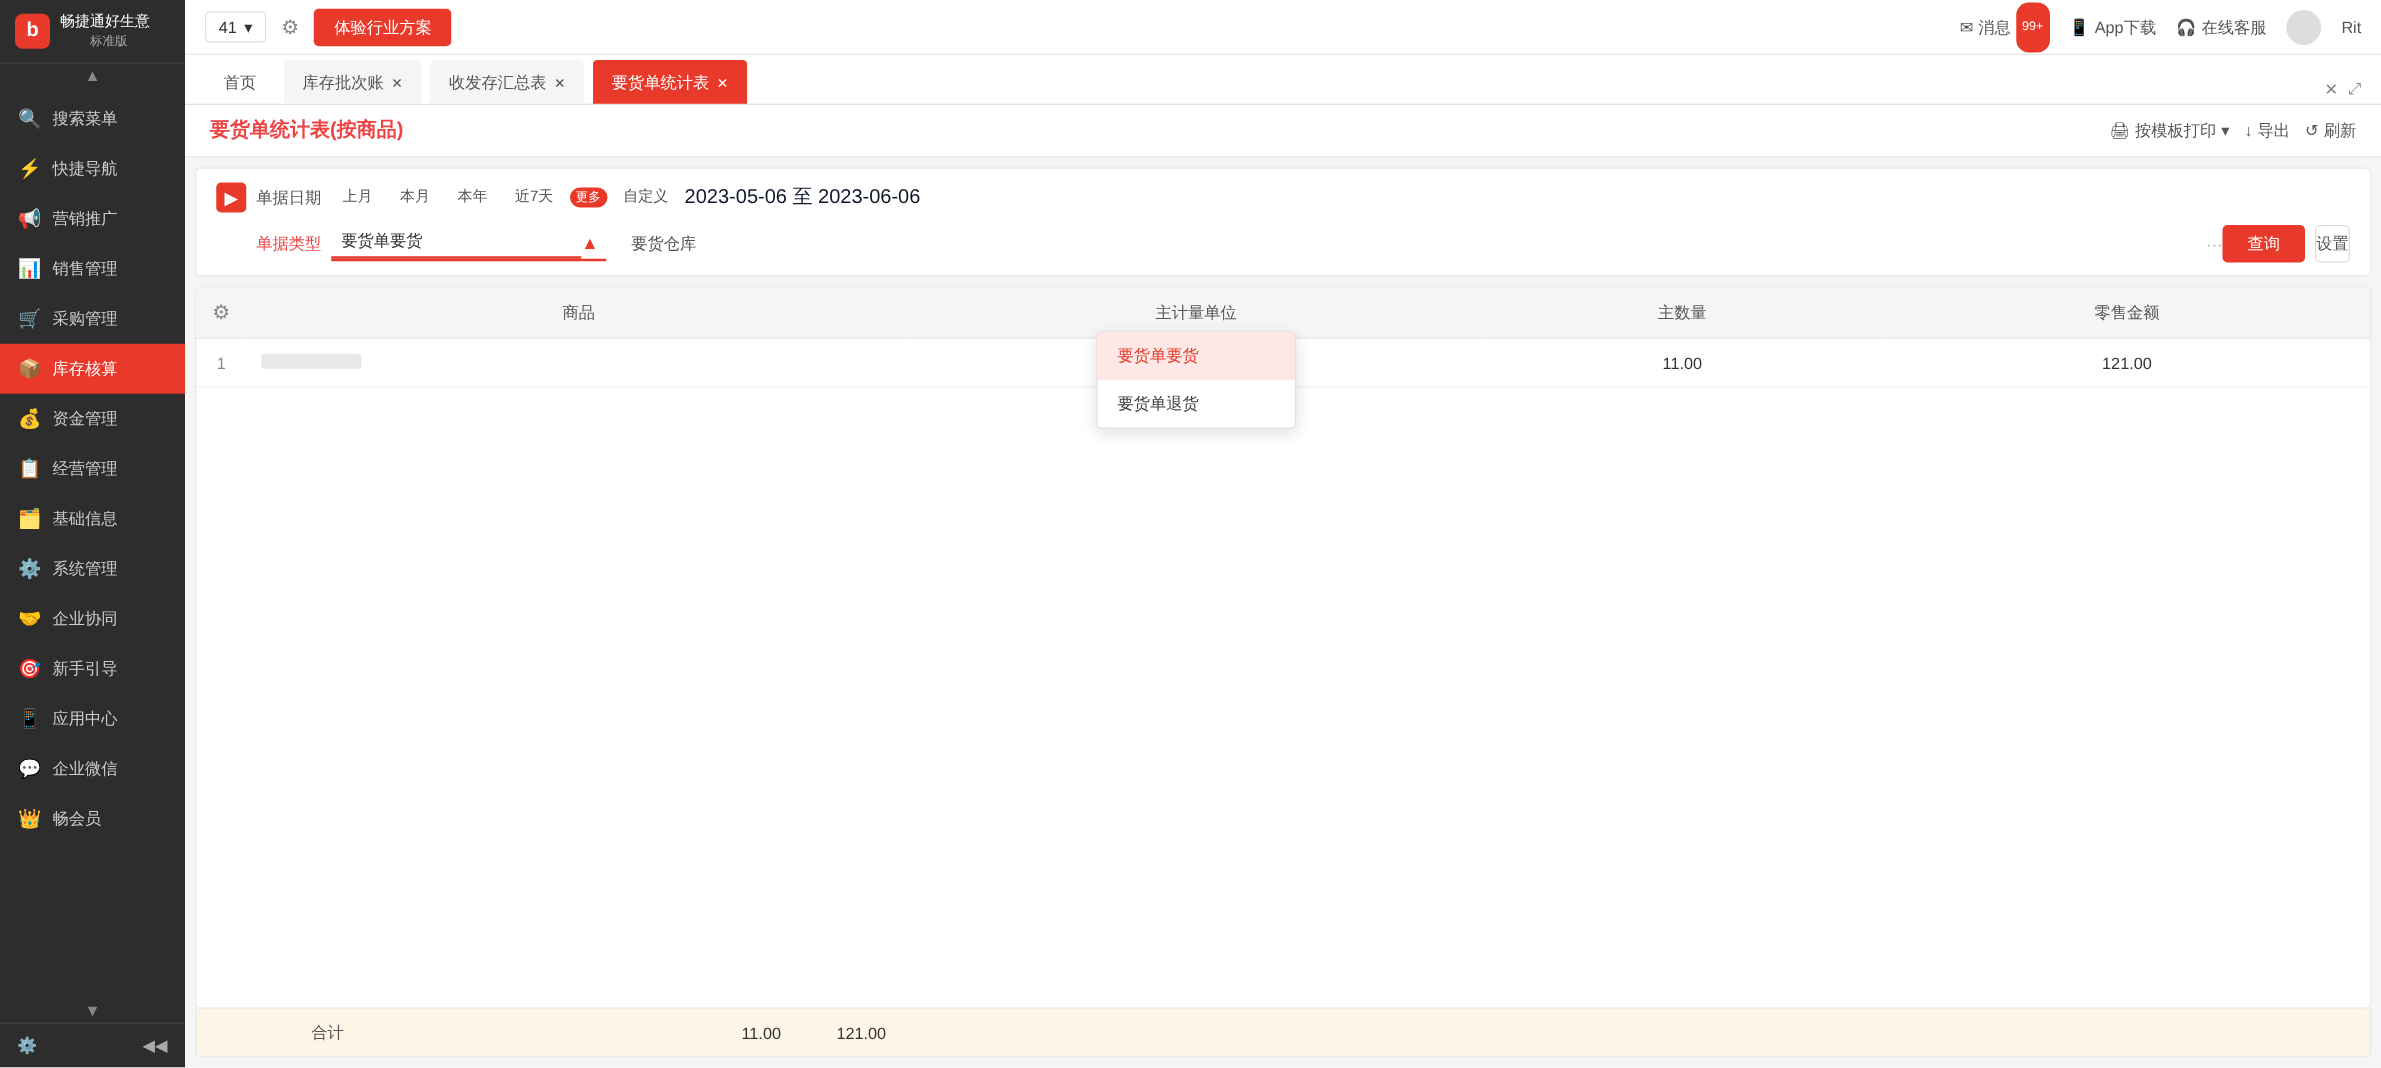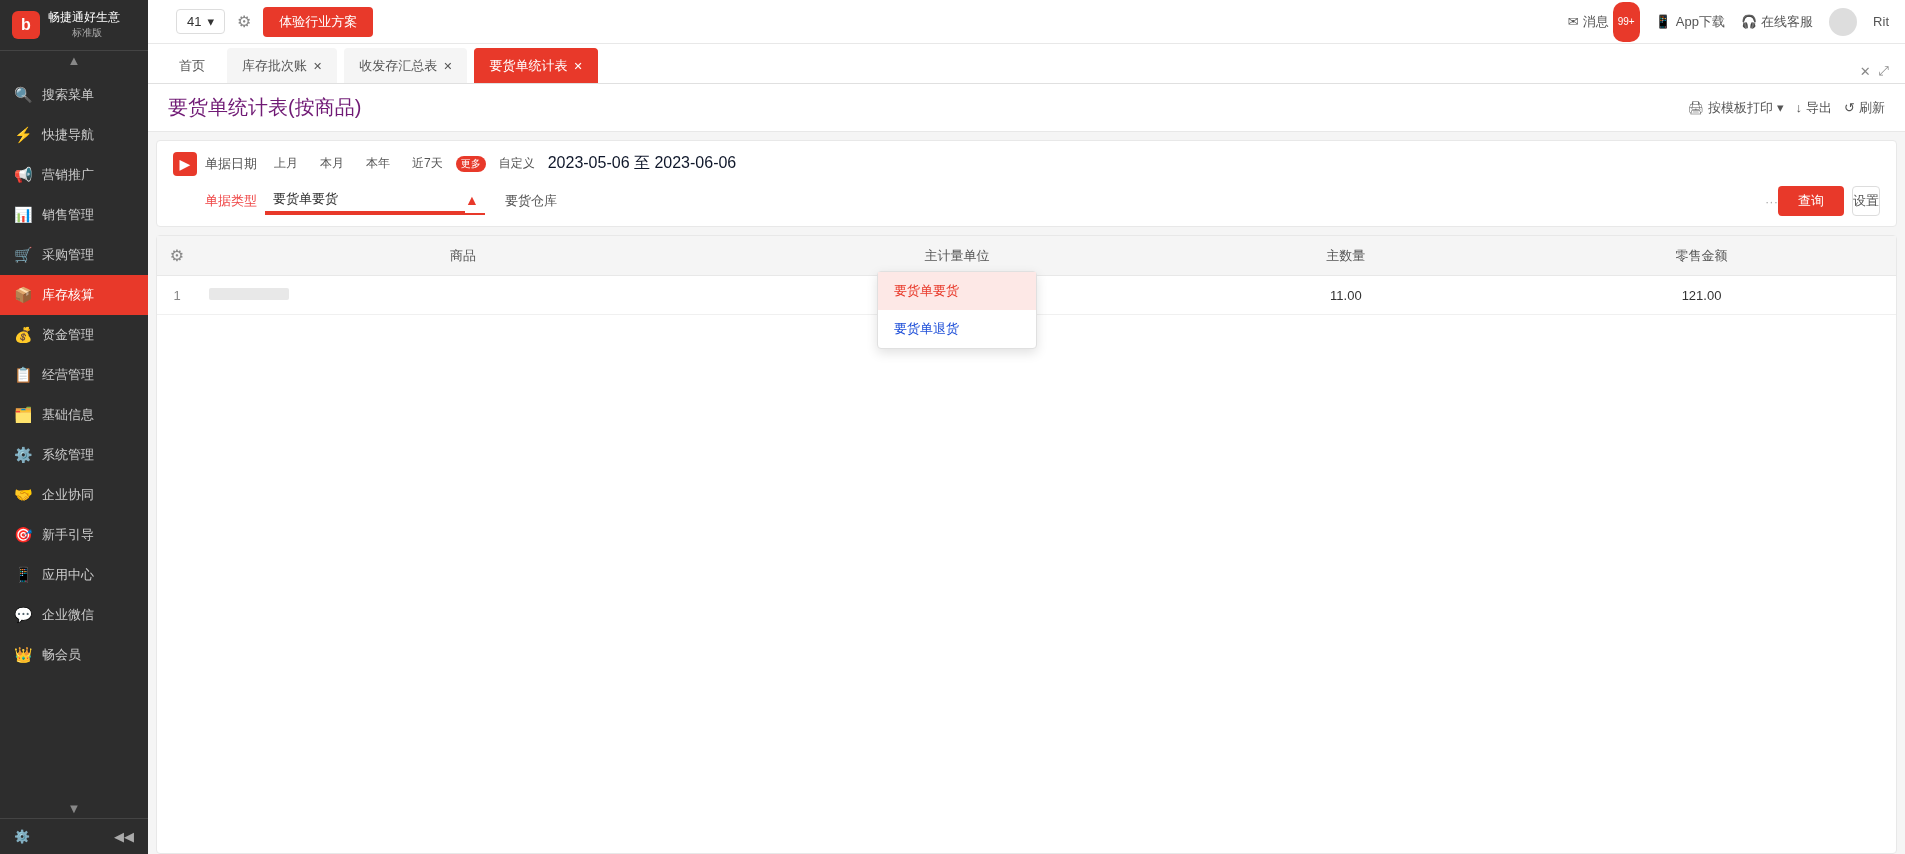--- a/index.html
+++ b/index.html
@@ -47,21 +47,21 @@
 
     
     .main { flex: 1; display: flex; flex-direction: column; height: 100%; overflow: hidden; }
 
     
     .topbar {
       height: 44px; background: #fff; display: flex; align-items: center;
       padding: 0 16px; border-bottom: 1px solid #e8e8e8; flex-shrink: 0;
       justify-content: space-between;
     }
-    .topbar-left { display: flex; align-items: center; gap: 12px; margin-left: 12px; }
+    .topbar-left { display: flex; align-items: center; gap: 12px; }
     .topbar-selector {
       display: flex; align-items: center; border: 1px solid #ddd; border-radius: 4px;
       padding: 4px 10px; font-size: 13px; color: #333; cursor: pointer; gap: 6px;
     }
     .topbar-gear { color: #888; cursor: pointer; font-size: 16px; }
     .btn-trial {
       background: #e8392a; color: #fff; border: none; border-radius: 4px;
       padding: 6px 16px; cursor: pointer; font-size: 13px;
     }
     .topbar-right { display: flex; align-items: center; gap: 16px; color: #555; font-size: 13px; }
@@ -91,21 +91,21 @@
 
     
     .page { flex: 1; overflow-y: auto; background: #f5f5f5; padding: 0; display: flex; flex-direction: column; position: relative; }
 
     
     .page-header {
       background: #fff; padding: 10px 20px;
       display: flex; align-items: center; justify-content: space-between;
       border-bottom: 1px solid #e8e8e8; flex-shrink: 0;
     }
-    .page-title { font-size: 20px; font-weight: normal; color: #701a75; }
+    .page-title { font-size: 16px; font-weight: bold; color: #ef4444; }
     .page-actions { display: flex; align-items: center; gap: 12px; font-size: 13px; color: #555; }
     .page-action { display: flex; align-items: center; gap: 4px; cursor: pointer; }
 
     
     .filter-bar {
       background: #fff; padding: 10px 16px; margin: 8px 8px 0;
       border: 1px solid #e8e8e8; border-radius: 4px; flex-shrink: 0;
       position: relative;
     }
     .filter-label { color: #555; font-size: 13px; white-space: nowrap; }
@@ -139,21 +139,21 @@
       display: flex; align-items: center; justify-content: center; color: #fff; cursor: pointer; font-size: 14px;
     }
 
     
     .dropdown-overlay {
       position: absolute; top: 130px; left: 720px; z-index: 1000;
       background: #fff; border: 1px solid #e0e0e0; border-radius: 4px;
       box-shadow: 0 4px 12px rgba(0,0,0,0.12); min-width: 160px;
     }
     .dropdown-item {
-      padding: 10px 16px; font-size: 13px; cursor: pointer; color: #1d4ed8;
+      padding: 10px 16px; font-size: 13px; cursor: pointer; color: #404040;
     }
     .dropdown-item.selected { background: #fde8e6; color: #e8392a; }
 
     
     .table-area {
       margin: 8px 8px 0; background: #fff; border: 1px solid #e8e8e8; border-radius: 4px; flex: 1;
     }
     table { width: 100%; border-collapse: collapse; font-size: 13px; }
     thead tr { background: #f5f5f5; }
     th {
@@ -403,15 +403,21 @@
       <td class="row-num">1</td>
       <td class="product-cell"><span class="product-placeholder"></span></td>
       <td>块</td>
       <td>11.00</td>
       <td>121.00</td>
     </tr>
           </tbody>
       </table>
     </div>
 
+    <div class="table-footer">
+      <span style="width:40px;"></span>
+      <span class="footer-label">合计</span>
+      <span class="footer-val">11.00</span>
+      <span class="footer-val">121.00</span>
+    </div>
 
   </div>
 </div>
 
 </body></html>

